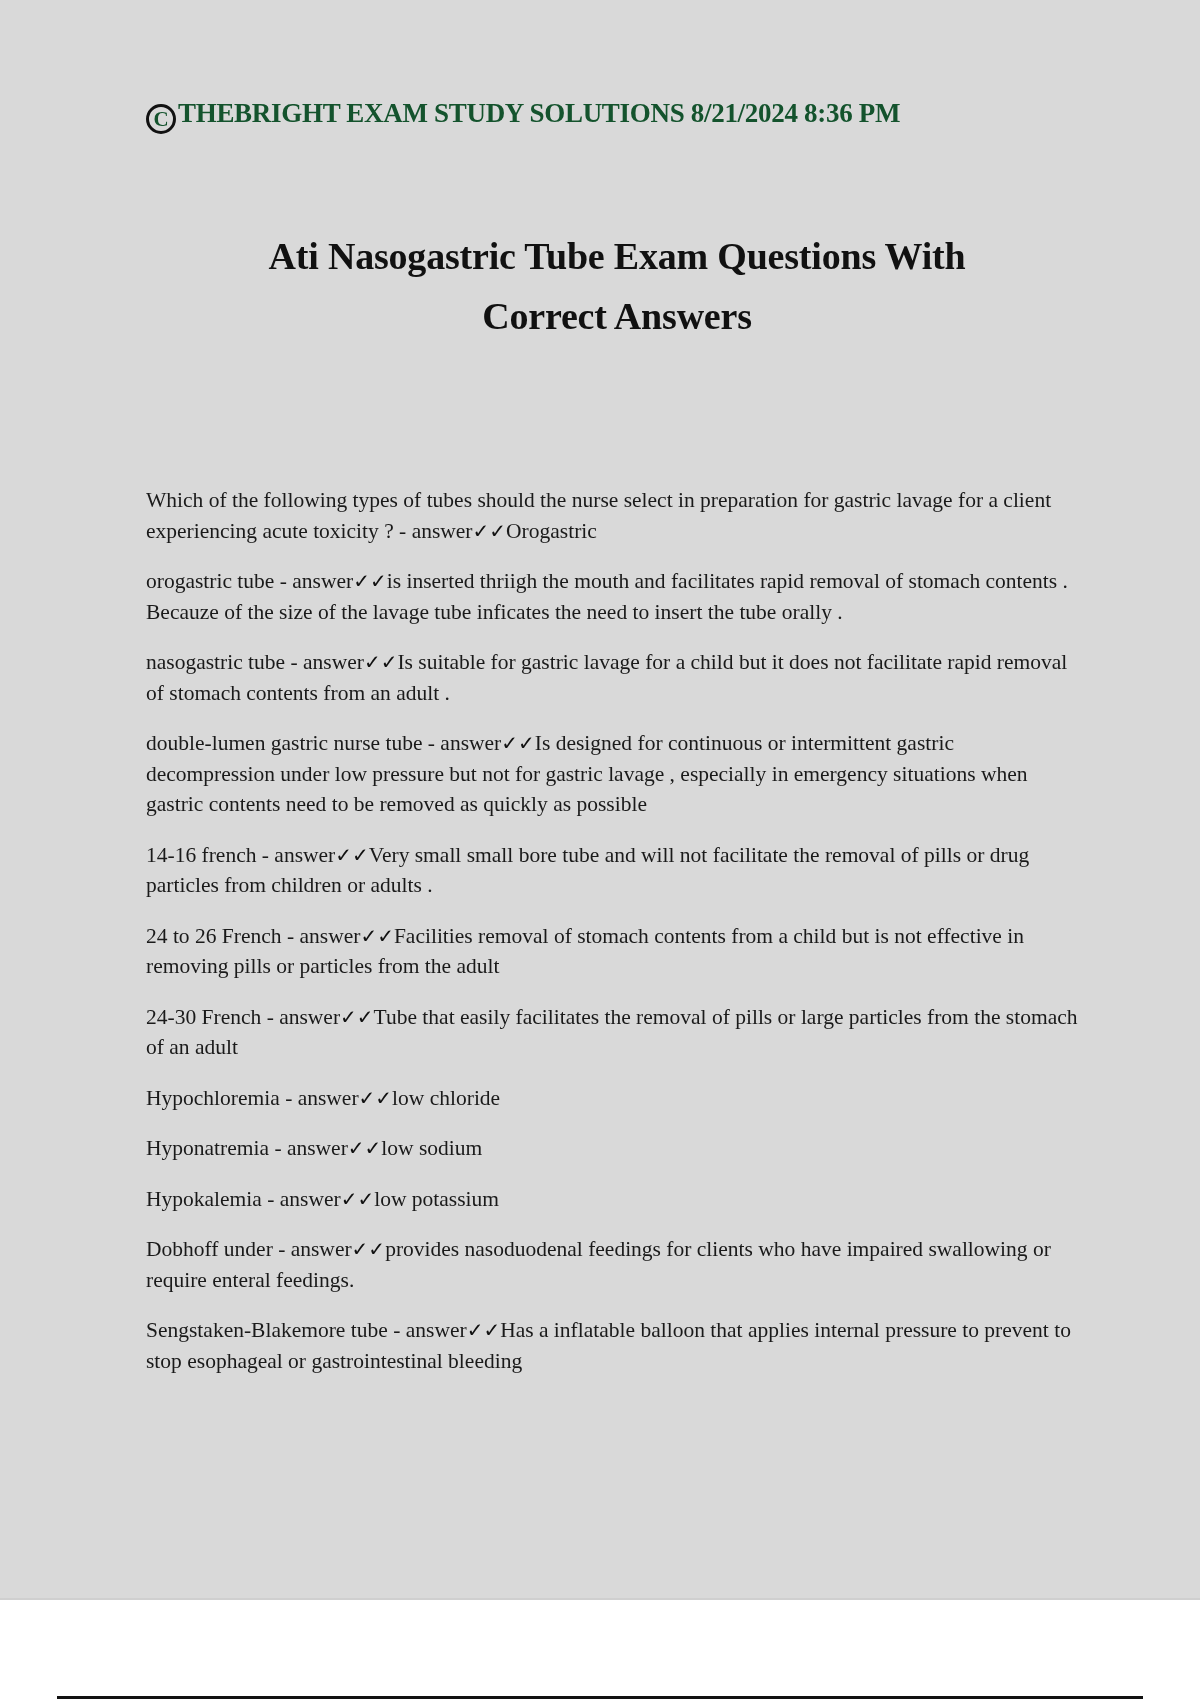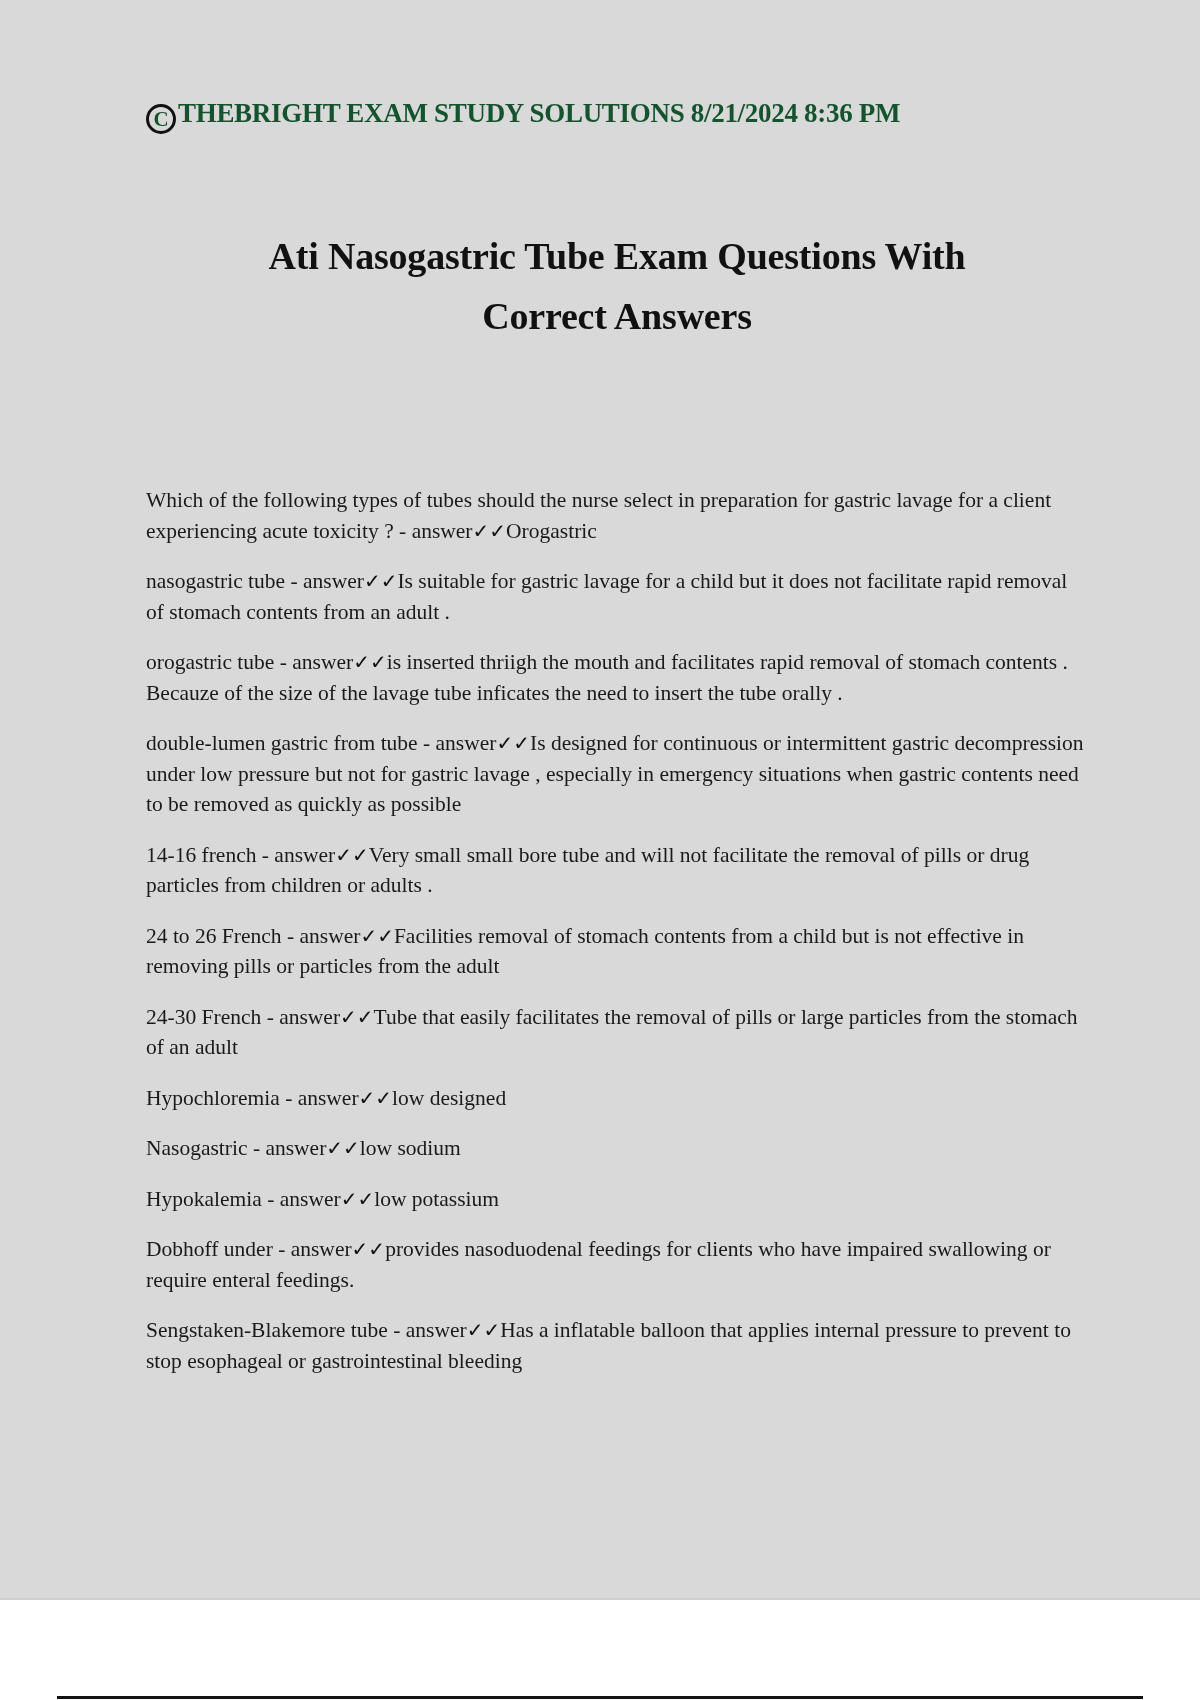--- a/index.html
+++ b/index.html
@@ -96,35 +96,35 @@
   </div>
 
   <div class="title">
     <div>Ati Nasogastric Tube Exam Questions With</div>
     <div>Correct Answers</div>
   </div>
 
   <div class="entries">
     <p class="entry"><span>Which of the following types of tubes should the nurse select in preparation for gastric lavage for a client experiencing acute toxicity ?</span><span> - answer</span><span class="check">✓✓</span><span>Orogastric</span></p>
 
+    <p class="entry"><span>orogastric tube</span><span> - answer</span><span class="check">✓✓</span><span>is inserted thriigh the mouth and facilitates rapid removal of stomach contents . Becauze of the size of the lavage tube inficates the need to insert the tube orally .</span></p>
+
     <p class="entry"><span>nasogastric tube</span><span> - answer</span><span class="check">✓✓</span><span>Is suitable for gastric lavage for a child but it does not facilitate rapid removal of stomach contents from an adult .</span></p>
 
-    <p class="entry"><span>orogastric tube</span><span> - answer</span><span class="check">✓✓</span><span>is inserted thriigh the mouth and facilitates rapid removal of stomach contents . Becauze of the size of the lavage tube inficates the need to insert the tube orally .</span></p>
-
-    <p class="entry"><span>double-lumen gastric from tube</span><span> - answer</span><span class="check">✓✓</span><span>Is designed for continuous or intermittent gastric decompression under low pressure but not for gastric lavage , especially in emergency situations when gastric contents need to be removed as quickly as possible</span></p>
+    <p class="entry"><span>double-lumen gastric nurse tube</span><span> - answer</span><span class="check">✓✓</span><span>Is designed for continuous or intermittent gastric decompression under low pressure but not for gastric lavage , especially in emergency situations when gastric contents need to be removed as quickly as possible</span></p>
 
     <p class="entry"><span>14-16 french</span><span> - answer</span><span class="check">✓✓</span><span>Very small small bore tube and will not facilitate the removal of pills or drug particles from children or adults .</span></p>
 
     <p class="entry"><span>24 to 26 French</span><span> - answer</span><span class="check">✓✓</span><span>Facilities removal of stomach contents from a child but is not effective in removing pills or particles from the adult</span></p>
 
     <p class="entry"><span>24-30 French</span><span> - answer</span><span class="check">✓✓</span><span>Tube that easily facilitates the removal of pills or large particles from the stomach of an adult</span></p>
 
-    <p class="entry"><span>Hypochloremia</span><span> - answer</span><span class="check">✓✓</span><span>low designed</span></p>
+    <p class="entry"><span>Hypochloremia</span><span> - answer</span><span class="check">✓✓</span><span>low chloride</span></p>
 
-    <p class="entry"><span>Nasogastric</span><span> - answer</span><span class="check">✓✓</span><span>low sodium</span></p>
+    <p class="entry"><span>Hyponatremia</span><span> - answer</span><span class="check">✓✓</span><span>low sodium</span></p>
 
     <p class="entry"><span>Hypokalemia</span><span> - answer</span><span class="check">✓✓</span><span>low potassium</span></p>
 
     <p class="entry"><span>Dobhoff under</span><span> - answer</span><span class="check">✓✓</span><span>provides nasoduodenal feedings for clients who have impaired swallowing or require enteral feedings.</span></p>
 
     <p class="entry"><span>Sengstaken-Blakemore tube</span><span> - answer</span><span class="check">✓✓</span><span>Has a inflatable balloon that applies internal pressure to prevent to stop esophageal or gastrointestinal bleeding</span></p>
   </div>
 
 </div>
 

